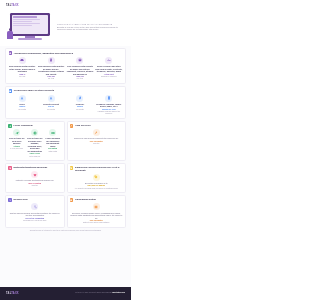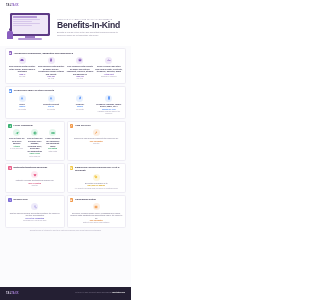--- a/index.html
+++ b/index.html
@@ -106,21 +106,20 @@
       </div>
       <div class="stand"></div>
       <div class="base"></div>
       <div class="person">
         <div class="head"></div>
           <div class="body"></div>
       </div>
     </div>
     <div class="hero-text">
       <div class="eyebrow">KNOW THE TAXABLE VALUE OF WHAT YOU RECEIVE</div>
-      <div class="hero-title">Benefits-In-Kind</div>
       <div class="hero-sub">Benefits-in-kind are a type of tax-able benefit that employers provide to employees which are not convertible into money.</div>
     </div>
   </div>
 
   <div class="sec">
     <div class="sec-head">
       <div class="sec-chip" style="background:#8a5fc0">
         <svg viewBox="0 0 24 24" fill="#fff">
             <rect x="3" y="10" width="18" height="8" rx="2"></rect>
             <rect x="5" y="6" width="14" height="6" rx="2"></rect>

